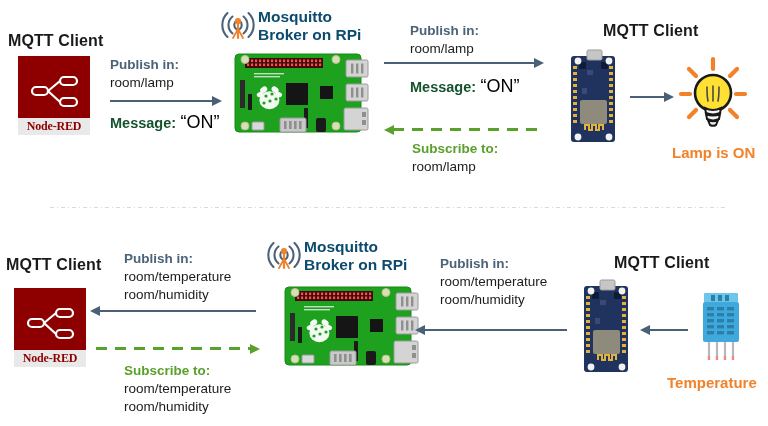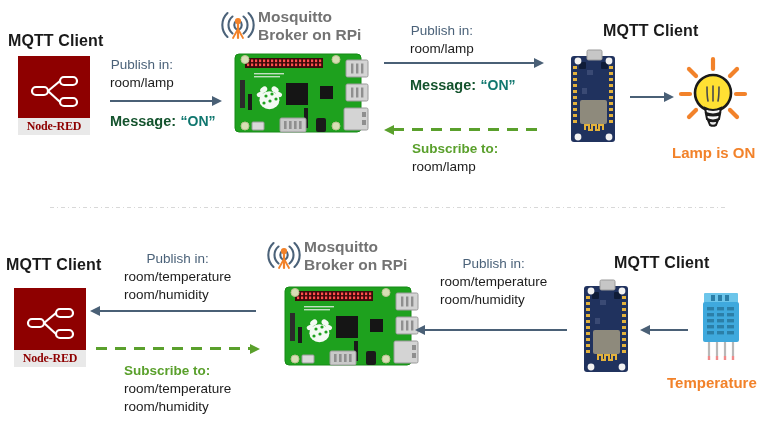--- a/index.html
+++ b/index.html
@@ -4,28 +4,28 @@
 <style>
   html,body{margin:0;padding:0;background:#ffffff;}
   body{width:768px;height:426px;position:relative;overflow:hidden;
        font-family:"Liberation Sans","DejaVu Sans",sans-serif;
        -webkit-font-smoothing:antialiased;}
 
   .abs{position:absolute;}
 
   
   .lbl-client{font-size:16px;font-weight:bold;color:#1a1a1a;white-space:nowrap;letter-spacing:.1px;}
-  .lbl-broker{font-size:15.5px;font-weight:bold;color:#737373;line-height:1.14;white-space:nowrap;}
-  .pub-head{font-size:13.5px;font-weight:normal;color:#4b6279;white-space:nowrap;line-height:1.3;text-align:center;}
+  .lbl-broker{font-size:15.5px;font-weight:bold;color:#0c4a6e;line-height:1.14;white-space:nowrap;}
+  .pub-head{font-size:13.5px;font-weight:bold;color:#4b6279;white-space:nowrap;line-height:1.3;}
   .pub-topic{font-size:13.5px;font-weight:normal;color:#1c1c1c;white-space:nowrap;line-height:1.33;}
   .sub-head{font-size:13.5px;font-weight:bold;color:#5aa02c;white-space:nowrap;line-height:1.3;}
   .sub-topic{font-size:13.5px;font-weight:normal;color:#1c1c1c;white-space:nowrap;line-height:1.33;}
   .msg-row{white-space:nowrap;}
   .msg-head{font-size:14.5px;font-weight:bold;color:#14532d;}
-  .msg-val{font-size:14px;font-weight:bold;color:#0f766e;}
+  .msg-val{font-size:18px;font-weight:normal;color:#000000;}
   .status-orange{font-size:15px;font-weight:bold;color:#f2822a;line-height:1.2;white-space:nowrap;margin-top:8px;}
 
   
   .nodered{width:72px;}
   .nodered .sq{width:72px;height:62px;background:#8e0000;position:relative;}
   .nodered .cap{height:17px;background:#e9e9e9;display:flex;align-items:center;justify-content:center;}
   .nodered .cap span{font-family:"Liberation Serif","DejaVu Serif",serif;font-size:12px;font-weight:bold;color:#8e0000;letter-spacing:-.2px;}
 
   
   .divider{height:1px;background:repeating-linear-gradient(to right,#d8d8d8 0 4px,transparent 4px 7px,#d8d8d8 7px 8px,transparent 8px 11px);}

